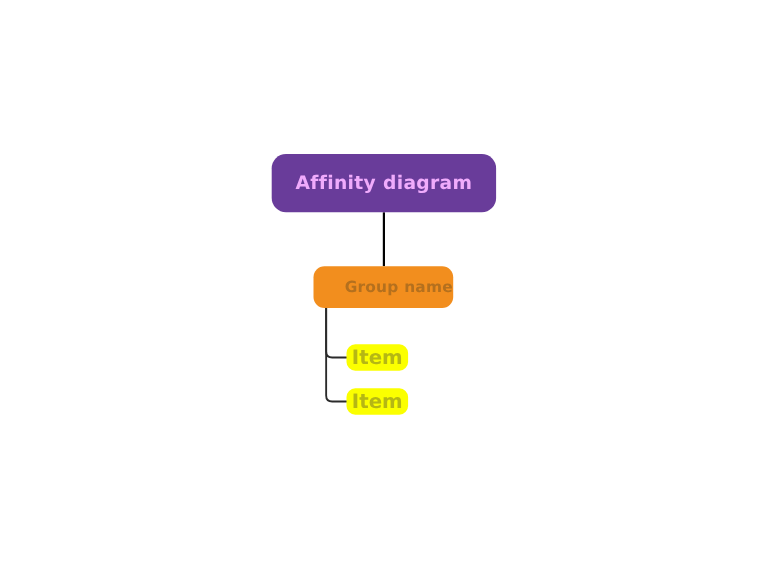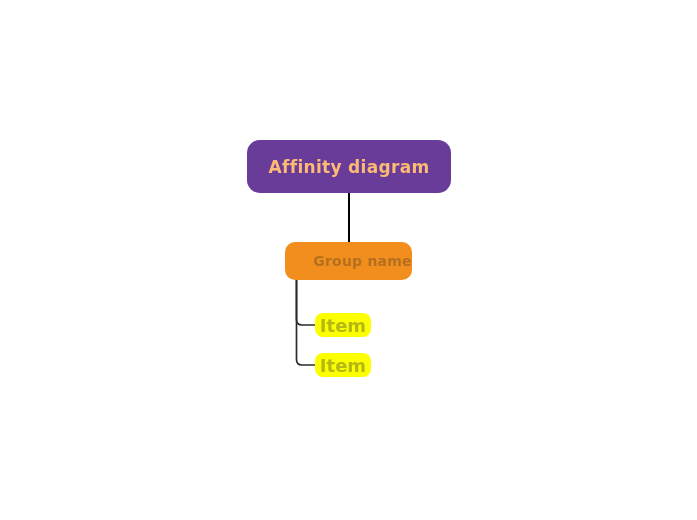--- a/index.html
+++ b/index.html
@@ -32,21 +32,21 @@
     box-sizing: border-box;
     cursor: default;
     white-space: nowrap;
   }
   .node-root {
     left: 247px;
     top: 140px;
     width: 204px;
     height: 53px;
     background: #693C9A;
-    color: #fdba74;
+    color: #f0abfc;
     border-radius: 13px;
     font-size: 17px;
     letter-spacing: 0.3px;
   }
   .node-group {
     left: 285px;
     top: 242px;
     width: 127px;
     height: 38px;
     background: #F28E1E;

